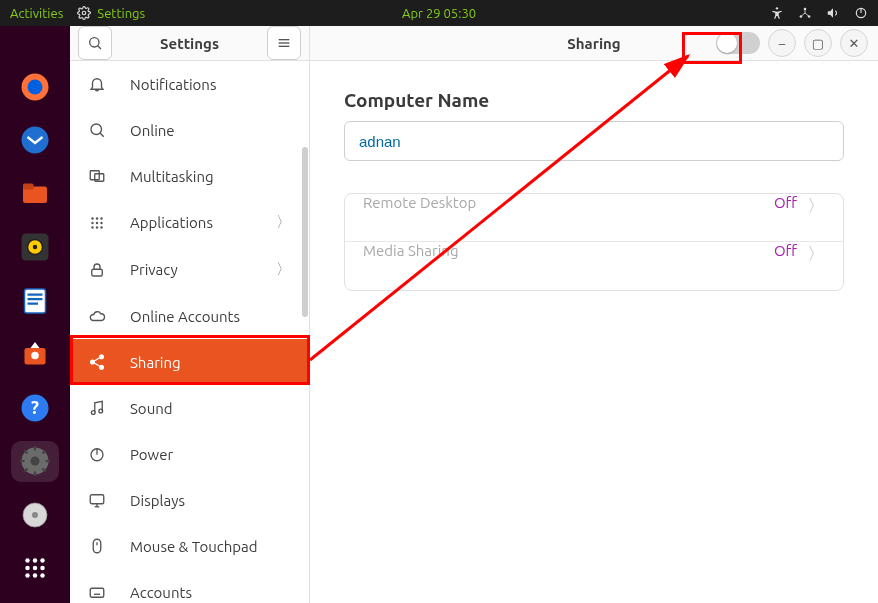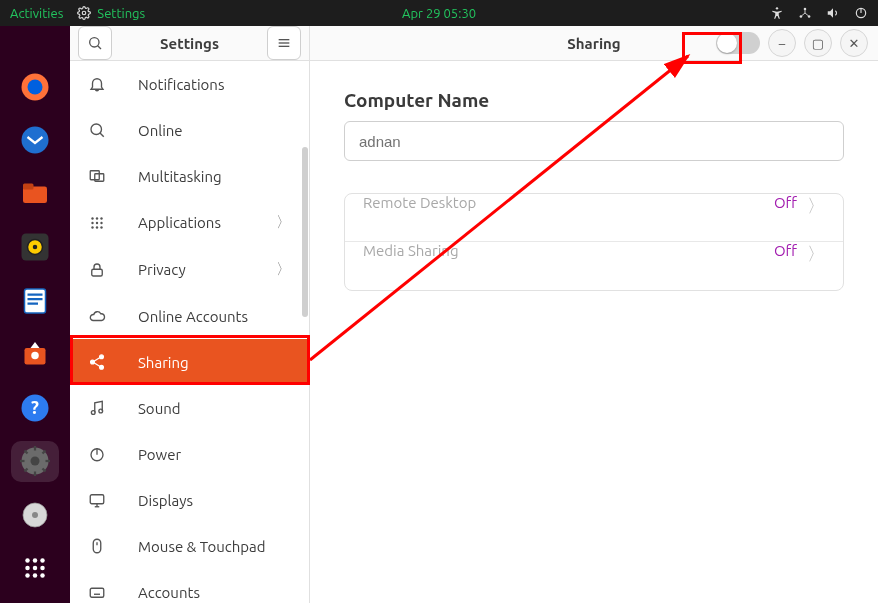--- a/index.html
+++ b/index.html
@@ -9,21 +9,21 @@
   color: #3d3d3d;
   background: #fff;
   width: 878px;
   height: 603px;
   overflow: hidden;
   position: relative;
 }
 .topbar {
   height: 26px;
   background: #1d1d1d;
-  color: #22c55e;
+  color: #84cc16;
   display: flex;
   align-items: center;
   padding: 0 10px;
   font-size: 13px;
   position: relative;
 }
 .topbar .tb-left { display: flex; gap: 14px; align-items: center; }
 .topbar .tb-center {
   position: absolute; left: 50%; transform: translateX(-50%);
 }
@@ -101,21 +101,21 @@
 }
 .sw-body { flex: 1; display: flex; position: relative; }
 .sidebar {
   width: 240px;
   border-right: 1px solid #e0e0e0;
   overflow-y: auto;
   background: #fff;
   position: relative;
 }
 .sidebar .sb-item {
-  display: flex; align-items: center; gap: 32px;
+  display: flex; align-items: center; gap: 24px;
   padding: 14px 18px;
   font-size: 15px;
   color: #3c3c3c;
   cursor: pointer;
 }
 .sidebar .sb-item .ic { width: 18px; height: 18px; flex: 0 0 18px; }
 .sidebar .sb-item .chev { margin-left: auto; color: #888; }
 .sidebar .sb-item.selected {
   background: #e95420; color: #fff;
 }
@@ -131,21 +131,21 @@
 .field-label {
   font-weight: 700; font-size: 19px; margin-bottom: 10px; color: #3a3a3a;
 }
 .text-input {
   width: 100%;
   height: 40px;
   border: 1px solid #cfcfcf;
   border-radius: 6px;
   padding: 0 14px;
   font-size: 15px;
-  color: #737373;
+  color: #0369a1;
   background: #fff;
 }
 .list-group {
   margin-top: 32px;
   border: 1px solid #e1e1e1;
   border-radius: 8px;
   overflow: hidden;
 }
 .list-row {
   display: flex; 

